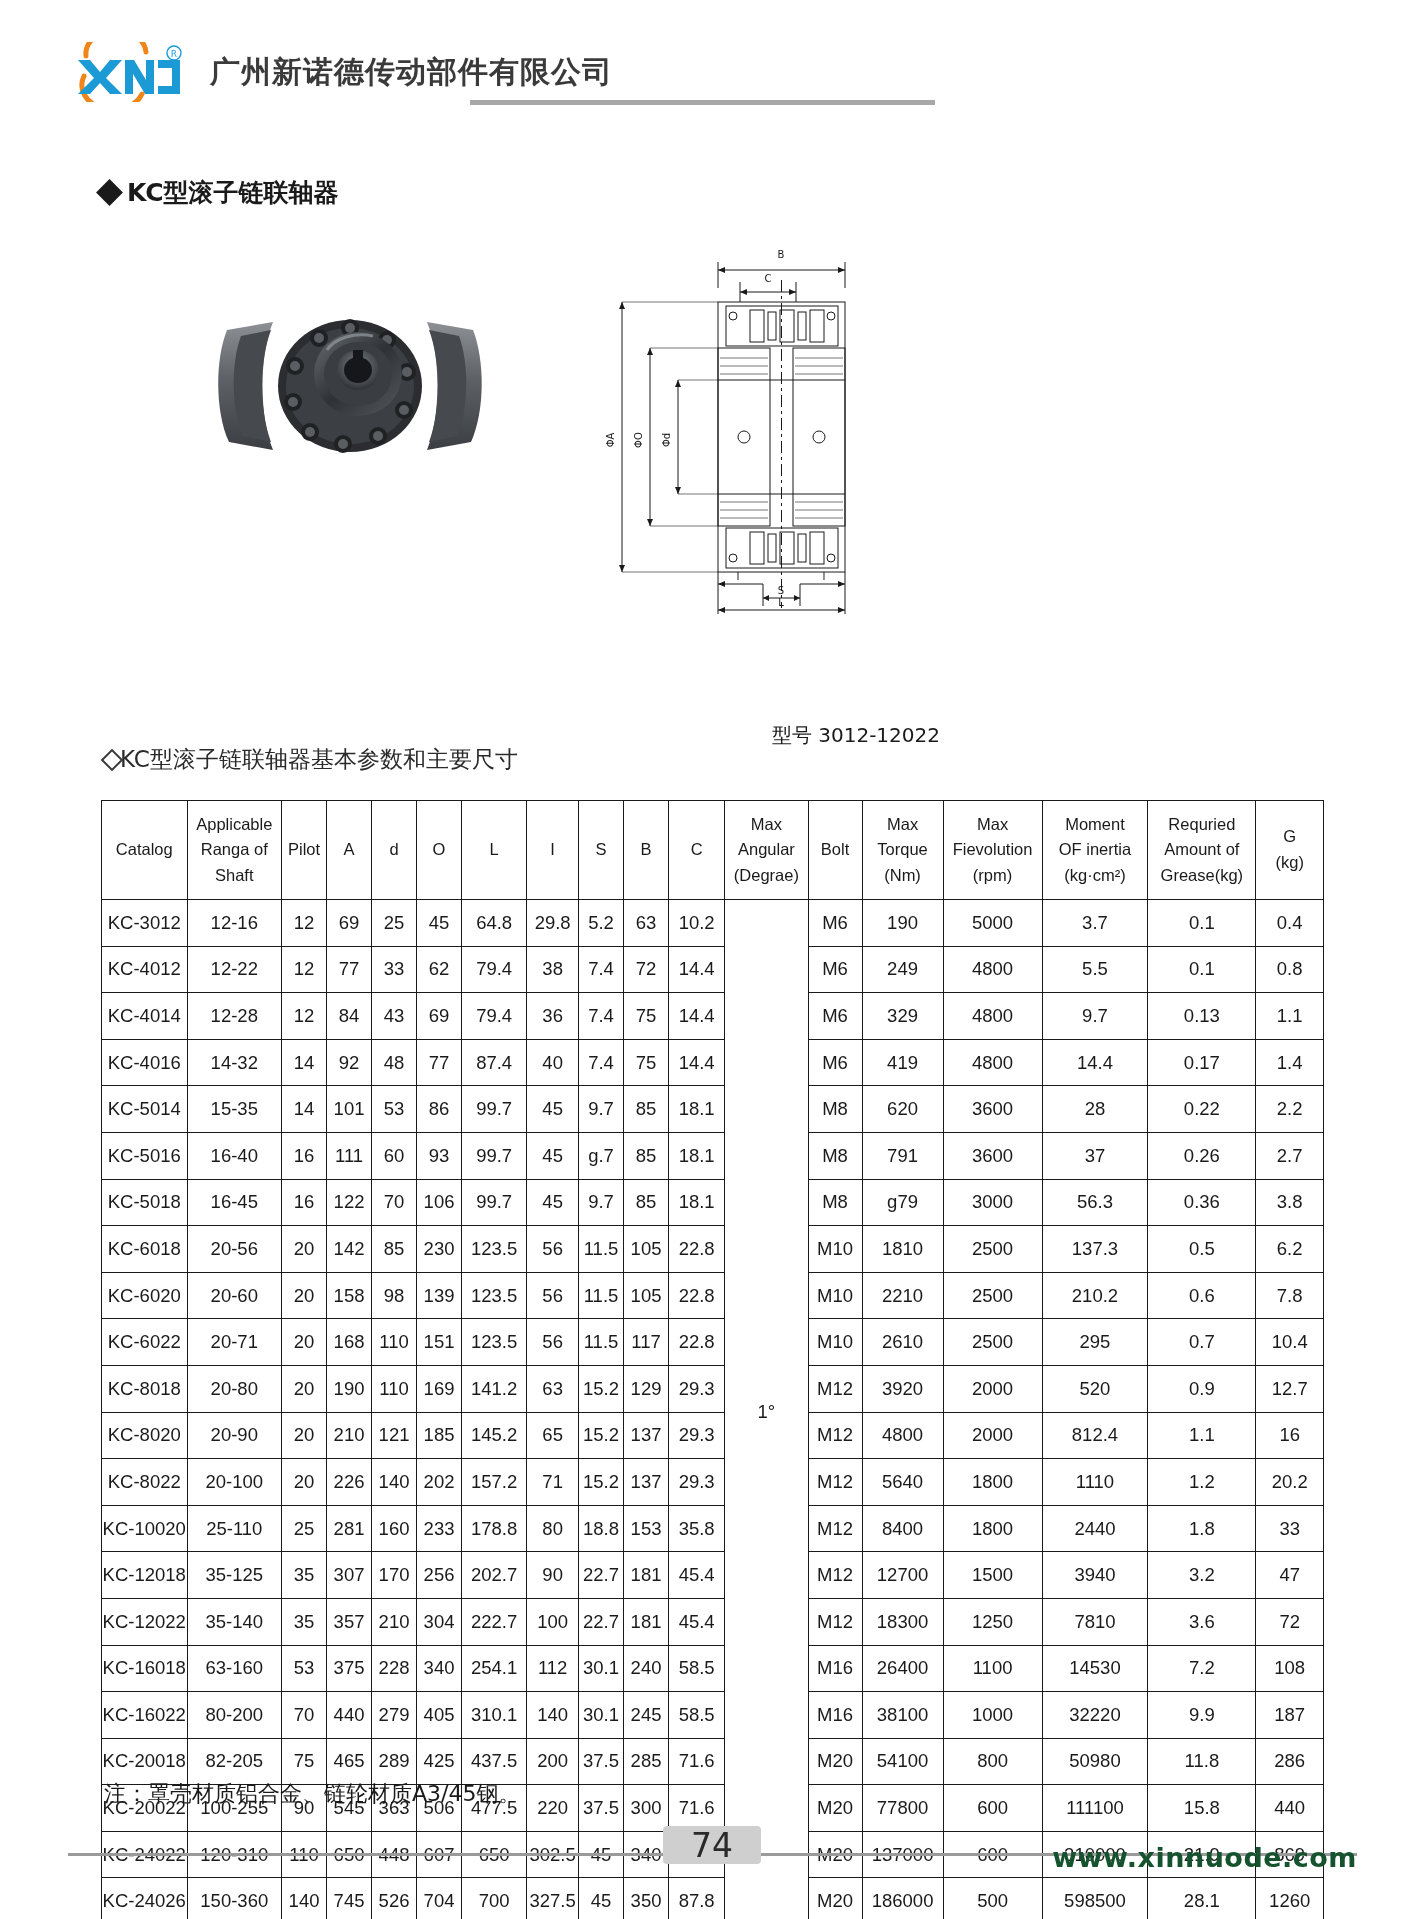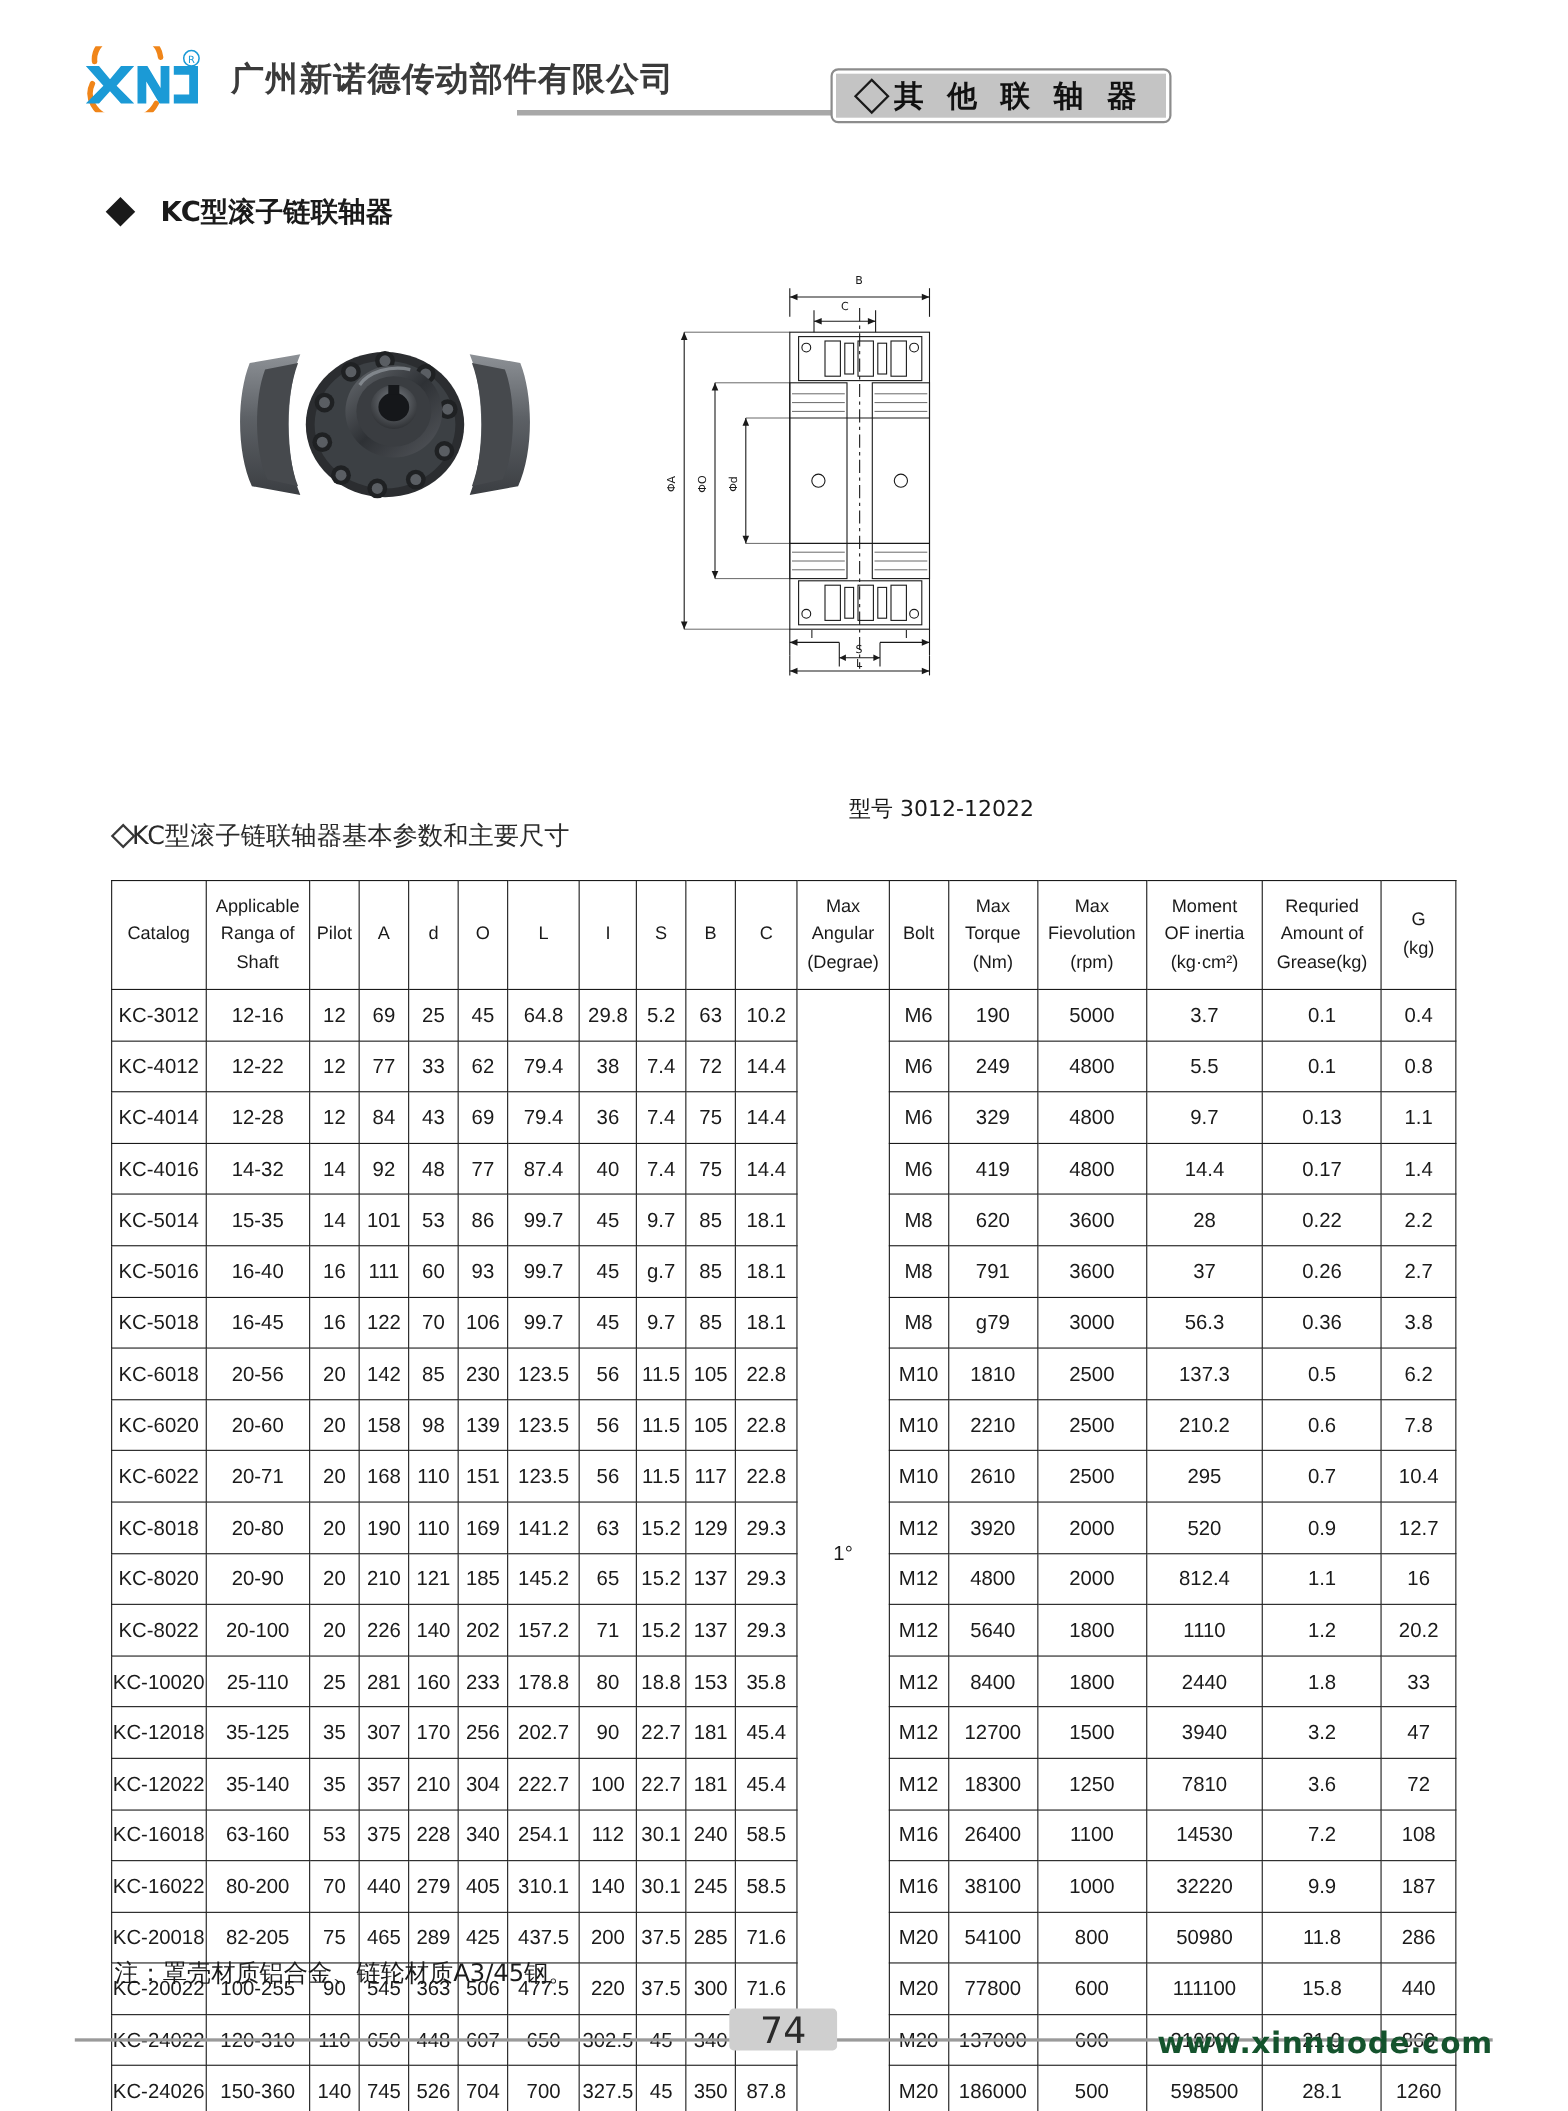--- a/index.html
+++ b/index.html
@@ -55,21 +55,21 @@
   .badge-text{
     font-family:"DejaVu Sans", sans-serif;
     font-size:27px; font-weight:bold; color:#111;
     letter-spacing:6px;
     white-space:nowrap;
   }
 
   
   .section-title{
     position:absolute; left:100px; top:176px;
-    display:flex; align-items:center; gap:27px;
+    display:flex; align-items:center; gap:8px;
   }
   .title-diamond{
     width:19px; height:19px; background:#1a1a1a;
     transform:rotate(45deg); flex:none;
   }
   .title-text{
     font-family:"DejaVu Sans", sans-serif;
     font-size:25px; font-weight:bold; color:#1a1a1a;
     white-space:nowrap;
   }
@@ -186,26 +186,20 @@
         <path d="M90 18 L112 18 L112 52 L90 52 L90 44 L104 44 L104 26 L90 26 Z" fill="#1b9ad6"></path>
         <circle cx="106" cy="11" r="7" fill="none" stroke="#1b9ad6" stroke-width="1.4"></circle>
         <text x="106" y="15" font-size="9" fill="#1b9ad6" text-anchor="middle" font-family="DejaVu Sans, sans-serif">R</text>
       </svg>
     </div>
     <div class="logo-company">广州新诺德传动部件有限公司</div>
   </div>
 
   <div class="header-rule"></div>
 
-  <div class="header-badge">
-    <div class="header-badge-inner">
-      <span class="badge-diamond"></span>
-      <span class="badge-text">其 他 联 轴 器</span>
-    </div>
-  </div>
 </div>
 
 <div class="section-title">
   <span class="title-diamond"></span>
   <span class="title-text">KC型滚子链联轴器</span>
 </div>
 
 <div class="product-photo">
   <svg width="270" height="190" viewBox="0 0 270 190" xmlns="http://www.w3.org/2000/svg">
     <defs>

